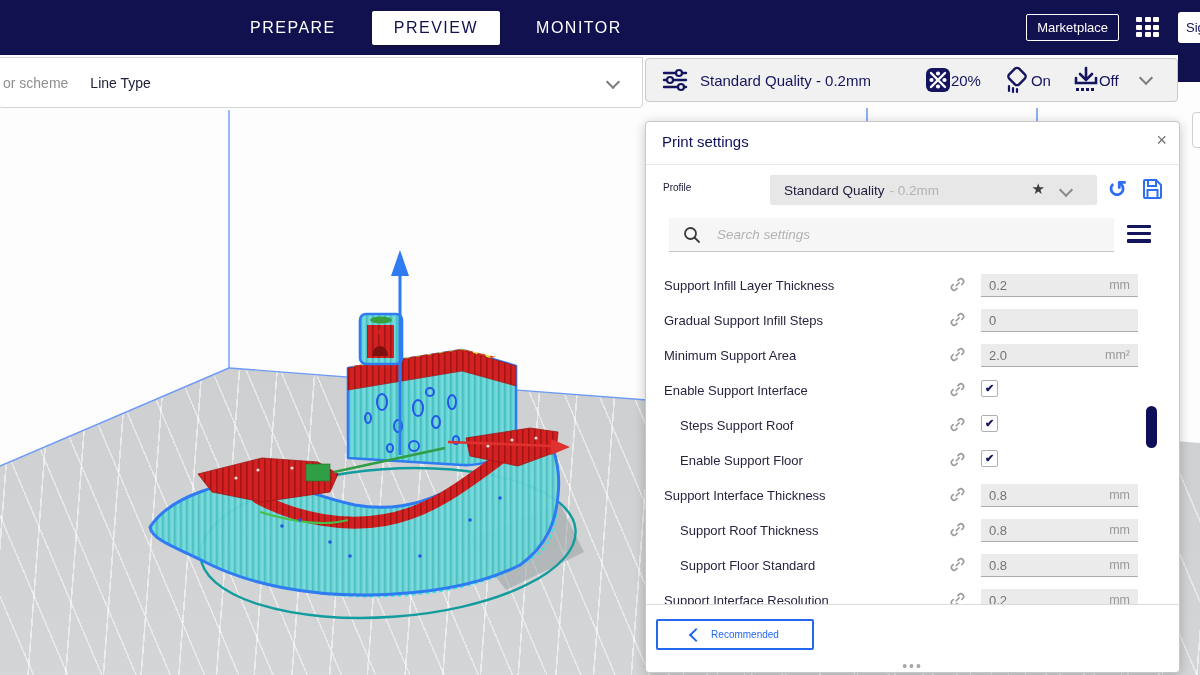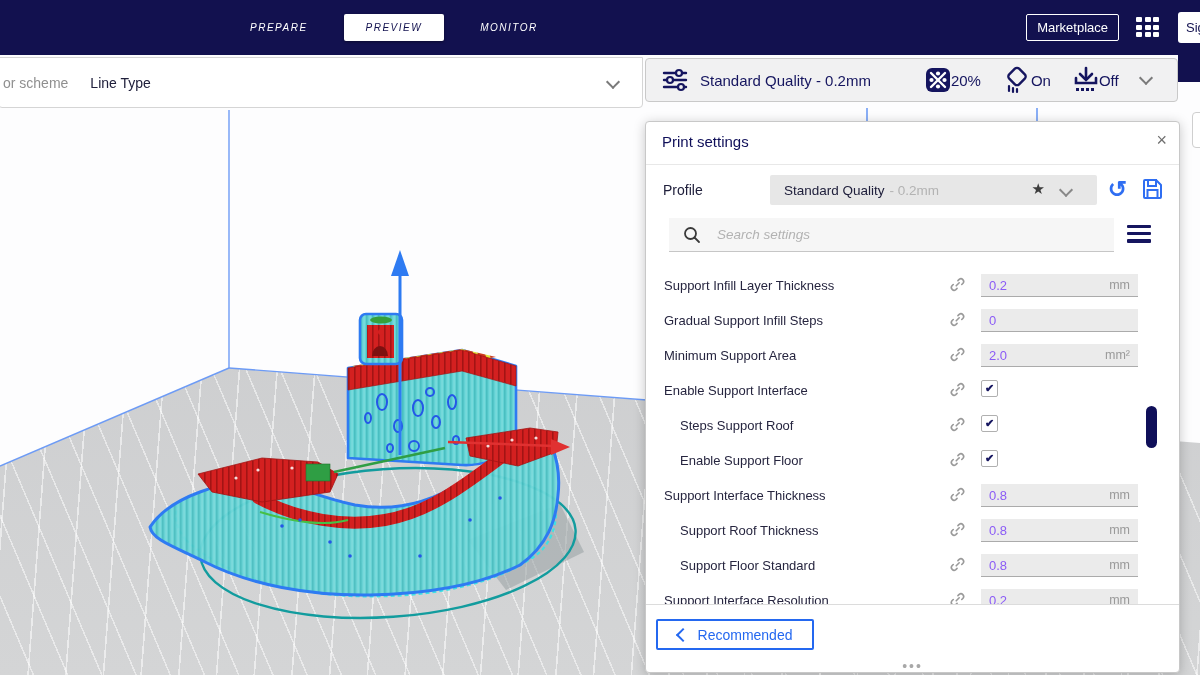--- a/index.html
+++ b/index.html
@@ -3,21 +3,21 @@
 <meta charset="utf-8">
 <style>
   html,body{margin:0;padding:0;background:#e9e9e9;}
   #app{position:relative;width:1200px;height:675px;overflow:hidden;background:#fdfdfe;
        font-family:"Liberation Sans",sans-serif;-webkit-font-smoothing:antialiased;}
   .abs{position:absolute;}
 
   
   #topnav{left:0;top:0;width:1200px;height:55px;background:#12114f;z-index:40;}
   .nav-tabs{position:absolute;left:228px;top:0;height:55px;display:flex;align-items:center;gap:14px;}
-  .nav-tab{color:#ffffff;font-size:10px;letter-spacing:1.5px;padding:8px 22px;cursor:pointer;font-style:italic;}
+  .nav-tab{color:#ffffff;font-size:16px;letter-spacing:1.5px;padding:8px 22px;cursor:pointer;}
   .nav-tab.active{background:#ffffff;color:#12114f;border-radius:2px;box-shadow:0 1px 3px rgba(0,0,0,.4);}
   #marketplace-btn{right:81px;top:14px;border:1px solid #ffffff;border-radius:2px;color:#fff;
       font-size:13px;padding:5px 10px;cursor:pointer;}
   #grid-icon{right:38px;top:17px;width:26px;height:22px;display:grid;grid-template-columns:repeat(3,6px);
       grid-template-rows:repeat(3,5px);gap:2.5px;cursor:pointer;}
   #grid-icon span{background:#fff;border-radius:1px;}
   #signin-btn{left:1178px;top:12px;width:60px;height:31px;background:#fff;color:#12114f;font-size:13px;
       border-radius:3px 0 0 3px;display:flex;align-items:center;padding-left:8px;box-sizing:border-box;cursor:pointer;overflow:hidden;}
   #nav-right-patch{left:1178px;top:55px;width:22px;height:27px;background:#12114f;z-index:39;}
 
@@ -52,21 +52,21 @@
   #adhesion-group{margin-left:22px;}
   #setup-chev{margin-left:22px;margin-top:-4px;}
 
   
   #panel{left:645px;top:121px;width:535px;height:552px;background:#fff;border:1px solid #c8c8c8;
       border-radius:4px;box-shadow:0 2px 12px rgba(0,0,0,.22);z-index:20;box-sizing:border-box;}
   #panel-header{position:absolute;left:0;top:0;width:100%;height:43px;border-bottom:1px solid #e8e8e8;box-sizing:border-box;}
   #panel-title{position:absolute;left:16px;top:11px;font-size:15px;color:#0f0f59;}
   #panel-close{position:absolute;right:12px;top:8px;font-size:18px;color:#707070;cursor:pointer;}
   #profile-row{position:absolute;left:0;top:52px;width:100%;height:34px;}
-  #profile-label{position:absolute;left:17px;top:8px;font-size:14px;color:#20203c;}
+  #profile-label{position:absolute;left:17px;top:8px;font-size:10px;color:#20203c;}
   #profile-dd{position:absolute;left:124px;top:1px;width:327px;height:30px;background:#e7e7e7;border-radius:2px;
       cursor:pointer;font-size:13.5px;display:flex;align-items:center;}
   #profile-dd .main{color:#20203c;margin-left:14px;}
   #profile-dd .suffix{color:#b3b3b3;margin-left:5px;}
   #profile-star{position:absolute;right:52px;top:5px;color:#3d3d3d;font-size:15px;cursor:pointer;}
   #profile-chev{position:absolute;right:26px;top:10px;border-color:#888;}
   #reset-icon{position:absolute;right:52px;top:0px;color:#2f6ef2;font-size:23px;font-weight:bold;cursor:pointer;line-height:30px;}
   #save-icon{position:absolute;right:16px;top:4px;cursor:pointer;}
   #search-row{position:absolute;left:0;top:96px;width:100%;height:36px;}
   #search-field{position:absolute;left:23px;top:0;width:445px;height:34px;background:#f6f6f6;
@@ -76,30 +76,30 @@
   #hamburger{position:absolute;right:28px;top:7px;width:24px;cursor:pointer;}
   #hamburger span{display:block;height:3.2px;background:#15155f;border-radius:1px;margin-bottom:4px;}
 
   #settings-list{position:absolute;left:0;top:146px;width:100%;height:336px;overflow:hidden;}
   .setting-row{position:relative;height:35px;display:flex;align-items:center;}
   .setting-label{font-size:13px;color:#26253f;margin-left:18px;}
   .setting-row.indent .setting-label{margin-left:34px;}
   .link-icon{position:absolute;left:303px;top:8px;}
   .setting-field{position:absolute;left:335px;top:6px;width:157px;height:23px;background:#ebebeb;
       border-bottom:1px solid #ababab;box-sizing:border-box;display:flex;align-items:center;cursor:text;}
-  .setting-field .val{font-size:13px;color:#8b5cf6;margin-left:8px;flex:1;}
+  .setting-field .val{font-size:13px;color:#737373;margin-left:8px;flex:1;}
   .setting-field .unit{font-size:12.5px;color:#9a9a9a;margin-right:8px;}
   .setting-checkbox{position:absolute;left:335px;top:7px;width:17px;height:17px;background:#fff;
       border:1px solid #b0b0b0;border-radius:2px;box-sizing:border-box;cursor:pointer;
       display:flex;align-items:center;justify-content:center;font-size:11px;color:#15155f;font-weight:bold;}
   #scroll-thumb{position:absolute;right:22px;top:284px;width:11px;height:42px;background:#0f0f59;border-radius:6px;cursor:grab;}
 
   #panel-footer{position:absolute;left:0;top:482px;width:100%;height:69px;border-top:1px solid #dcdcdc;}
   #recommended-btn{position:absolute;left:10px;top:14px;width:158px;height:31px;border:2px solid #2468f0;
-      border-radius:2px;background:#fff;color:#2468f0;font-size:14px;display:flex;align-items:center;
+      border-radius:2px;background:#fff;color:#2468f0;font-size:10px;display:flex;align-items:center;
       justify-content:center;gap:10px;cursor:pointer;box-sizing:border-box;}
   .chev-left{display:inline-block;width:8px;height:8px;border-left:2px solid #2468f0;border-bottom:2px solid #2468f0;
       transform:rotate(45deg);}
   #panel-dots{position:absolute;left:0;right:0;bottom:1px;text-align:center;color:#a8a8a8;font-size:14px;
       letter-spacing:2px;line-height:10px;cursor:grab;}
 
   #right-sliver{left:1192px;top:112px;width:20px;height:34px;background:#fff;border:1px solid #cfcfcf;
       border-radius:4px;z-index:15;}
 </style>
 </head>

